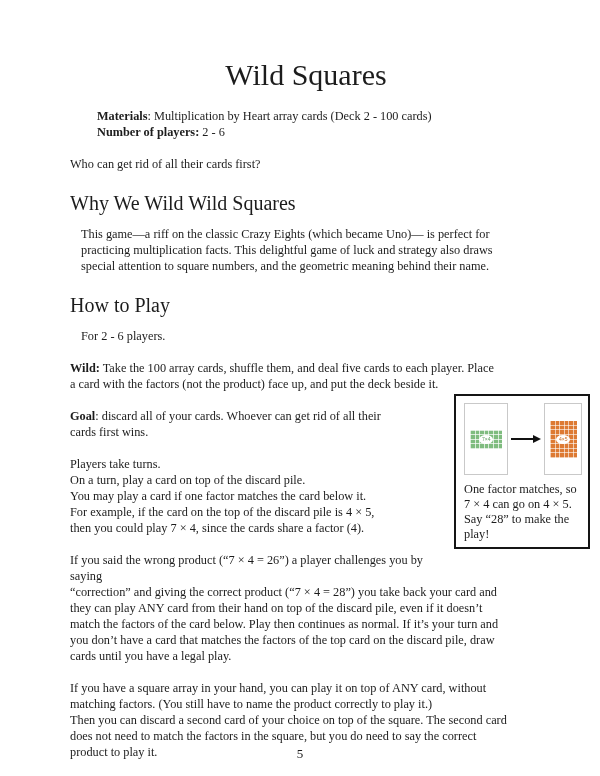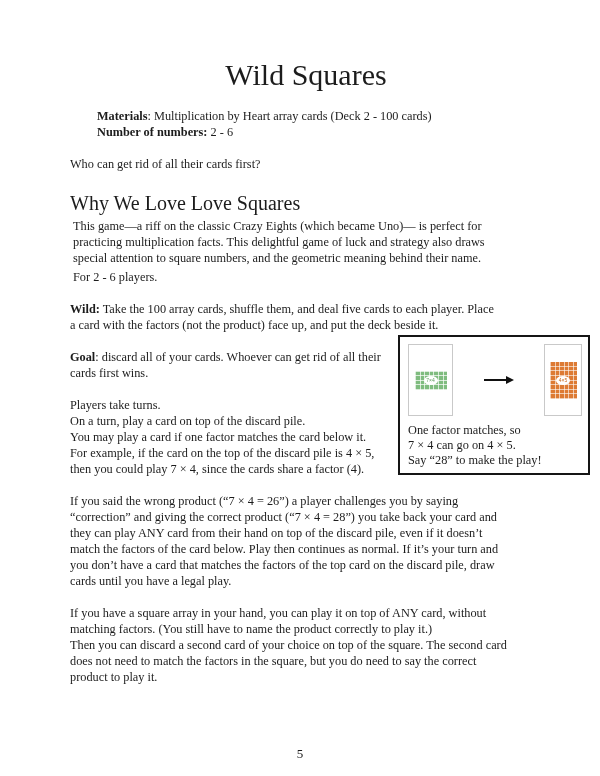--- a/index.html
+++ b/index.html
@@ -26,26 +26,26 @@
   .meta-line { margin:0; }
   .meta-line b { font-weight:700;margin-left:27px; }
   .tagline { margin:16px 0 7px 0; }
   h2.section-heading {
     font-size:20px;
     line-height:24px;
     font-weight:400;
     margin:19px 0 2px 0;
   }
   p.body-par { margin:16px 0 0 0; }
-  p.tight { margin:3px; }
+  p.tight { margin:11px; }
 
   
   .figure {
     float:right;
-    width:192px;
+    width:136px;
     margin:2px -48px 10px 12px;
     border:2.5px solid #151515;
     background:#ffffff;
     padding:7px 6px 5px 8px;
     box-sizing:border-box;
   }
   .cards-row {
     display:flex;
     align-items:center;
     justify-content:space-between;
@@ -118,27 +118,28 @@
   }
 </style>
 </head>
 <body>
 
 <div class="page">
 
   <h1 class="doc-title">Wild Squares</h1>
 
   <p class="meta-line"><b>Materials</b><span>: Multiplication by Heart array cards (Deck 2 - 100 cards)</span></p>
-  <p class="meta-line"><b>Number of numbers:</b><span> 2 - 6</span></p>
+  <p class="meta-line"><b>Number of players:</b><span> 2 - 6</span></p>
 
   <p class="tagline">Who can get rid of all their cards first?</p>
 
-  <h2 class="section-heading">Why We Love Love Squares</h2>
+  <h2 class="section-heading">Why We Wild Wild Squares</h2>
   <p class="tight">This game—a riff on the classic Crazy Eights (which became Uno)— is perfect for<br>practicing multiplication facts. This delightful game of luck and strategy also draws<br>special attention to square numbers, and the geometric meaning behind their name.</p>
 
+  <h2 class="section-heading">How to Play</h2>
   <p class="tight">For 2 - 6 players.</p>
 
   <p class="body-par"><b>Wild:</b><span> Take the 100 array cards, shuffle them, and deal five cards to each player. Place<br>a card with the factors (not the product) face up, and put the deck beside it.</span></p>
 
   <div class="figure">
     <div class="cards-row">
       <div class="card left-card">
         <div class="array green">
           <span class="oval g">7×4</span>
         </div>

